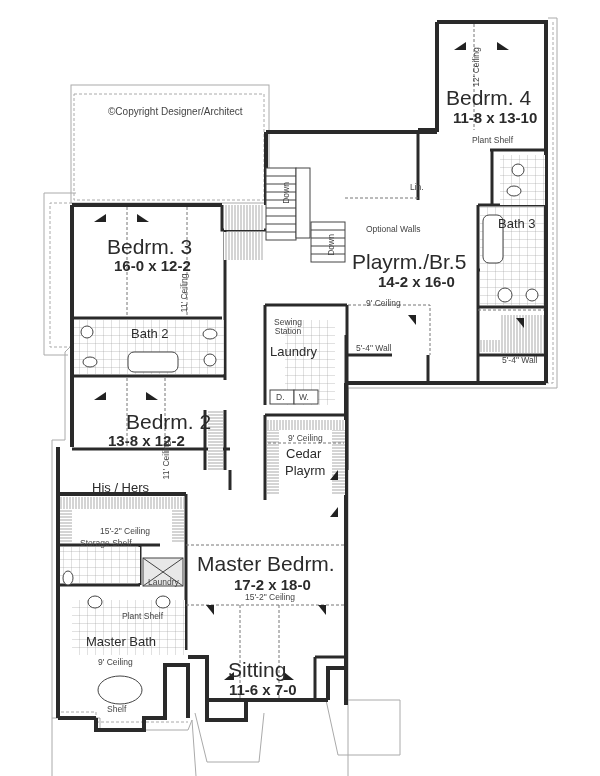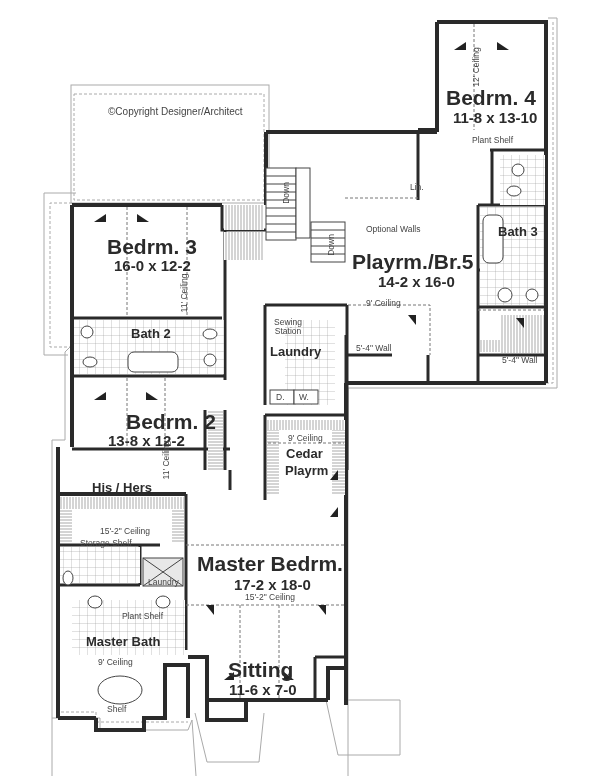--- a/index.html
+++ b/index.html
@@ -1,19 +1,19 @@
 <!DOCTYPE html>
 <html><head>
 <meta charset="utf-8">
 <style>
   html, body { margin: 0; padding: 0; background: #ffffff; }
   body { width: 600px; height: 776px; position: relative; overflow: hidden; font-family: "Liberation Sans", sans-serif; color: #2a2a2a; }
   svg.plan { position: absolute; left: 0; top: 0; width: 600px; height: 776px; }
   .lbl { position: absolute; text-align: center; white-space: nowrap; color: #2b2b2b; font-family: "Liberation Sans", sans-serif; }
-  .room { font-weight: bold; }
+  .room { font-weight: normal; }
   .big { font-size: 21px; }
   .sm { font-size: 13px; }
   .dim { font-weight: bold; font-size: 15px; }
   .note { font-size: 8.5px; color: #444; }
   .vert { transform: rotate(-90deg); transform-origin: center; }
 </style>
 </head>
 <body>
 
 <svg class="plan" viewBox="0 0 600 776" xmlns="http://www.w3.org/2000/svg">
@@ -228,21 +228,21 @@
 <div class="lbl note vert" style="left:275px; top:188px;">Down</div>
 <div class="lbl note vert" style="left:320px; top:240px;">Down</div>
 
 <div class="lbl note" style="left:366px; top:224px;">Optional Walls</div>
 <div class="lbl room big" style="left:352px; top:250px;">Playrm./Br.5</div>
 <div class="lbl dim" style="left:378px; top:273px;">14-2 x 16-0</div>
 <div class="lbl note" style="left:366px; top:298px;">9' Ceiling</div>
 <div class="lbl note" style="left:356px; top:343px;">5'-4" Wall</div>
 <div class="lbl note" style="left:502px; top:355px;">5'-4" Wall</div>
 
-<div class="lbl room sm" style="left:498px; top:224px;">Bath 3</div>
+<div class="lbl room sm" style="left:498px; top:216px;">Bath 3</div>
 
 <div class="lbl note" style="left:269px; top:318px; white-space:normal; width:38px; text-align:center; line-height:9px;">Sewing Station</div>
 <div class="lbl room sm" style="left:270px; top:344px;">Laundry</div>
 <div class="lbl note" style="left:276px; top:392px;">D.</div>
 <div class="lbl note" style="left:299px; top:392px;">W.</div>
 
 <div class="lbl room big" style="left:99px; top:410px;margin-left:27px;">Bedrm. 2</div>
 <div class="lbl dim" style="left:108px; top:432px;">13-8 x 12-2</div>
 <div class="lbl note vert" style="left:147px; top:455px;">11' Ceiling</div>
 

